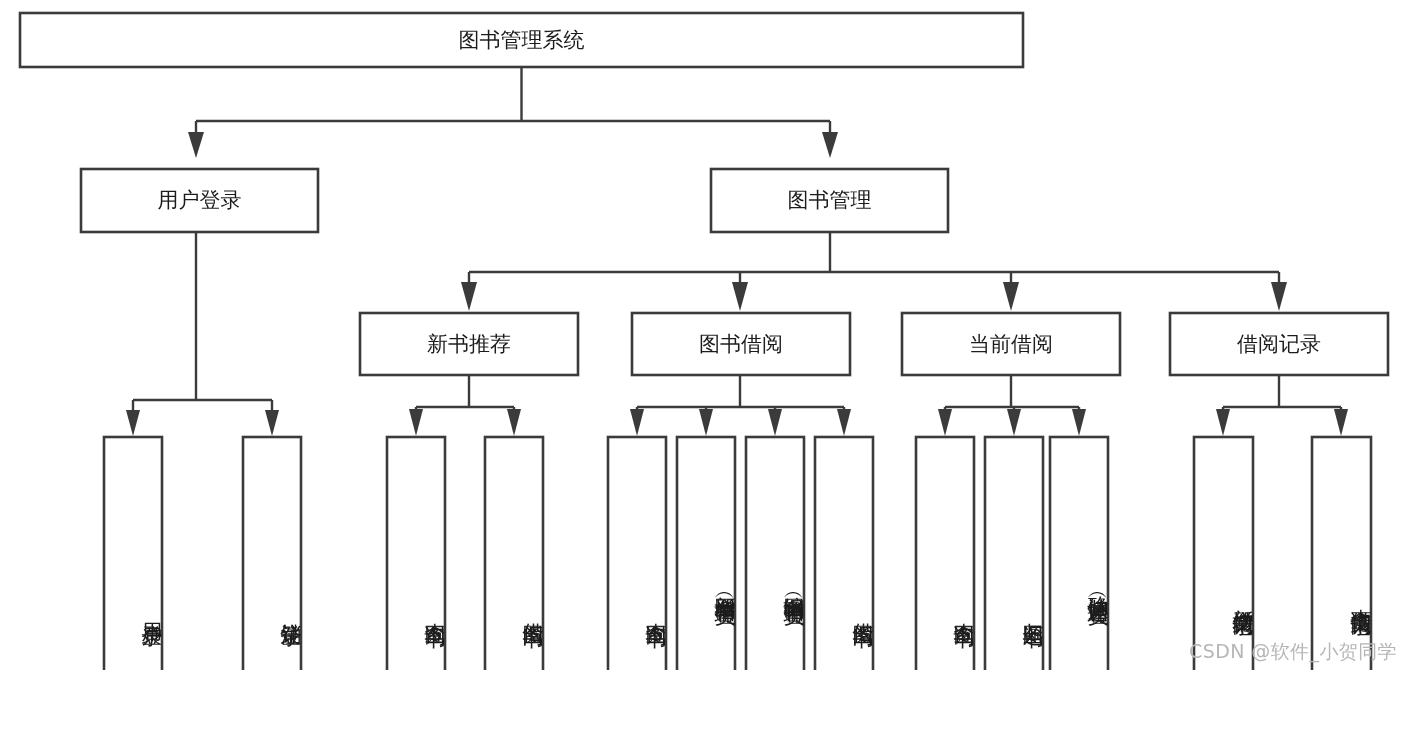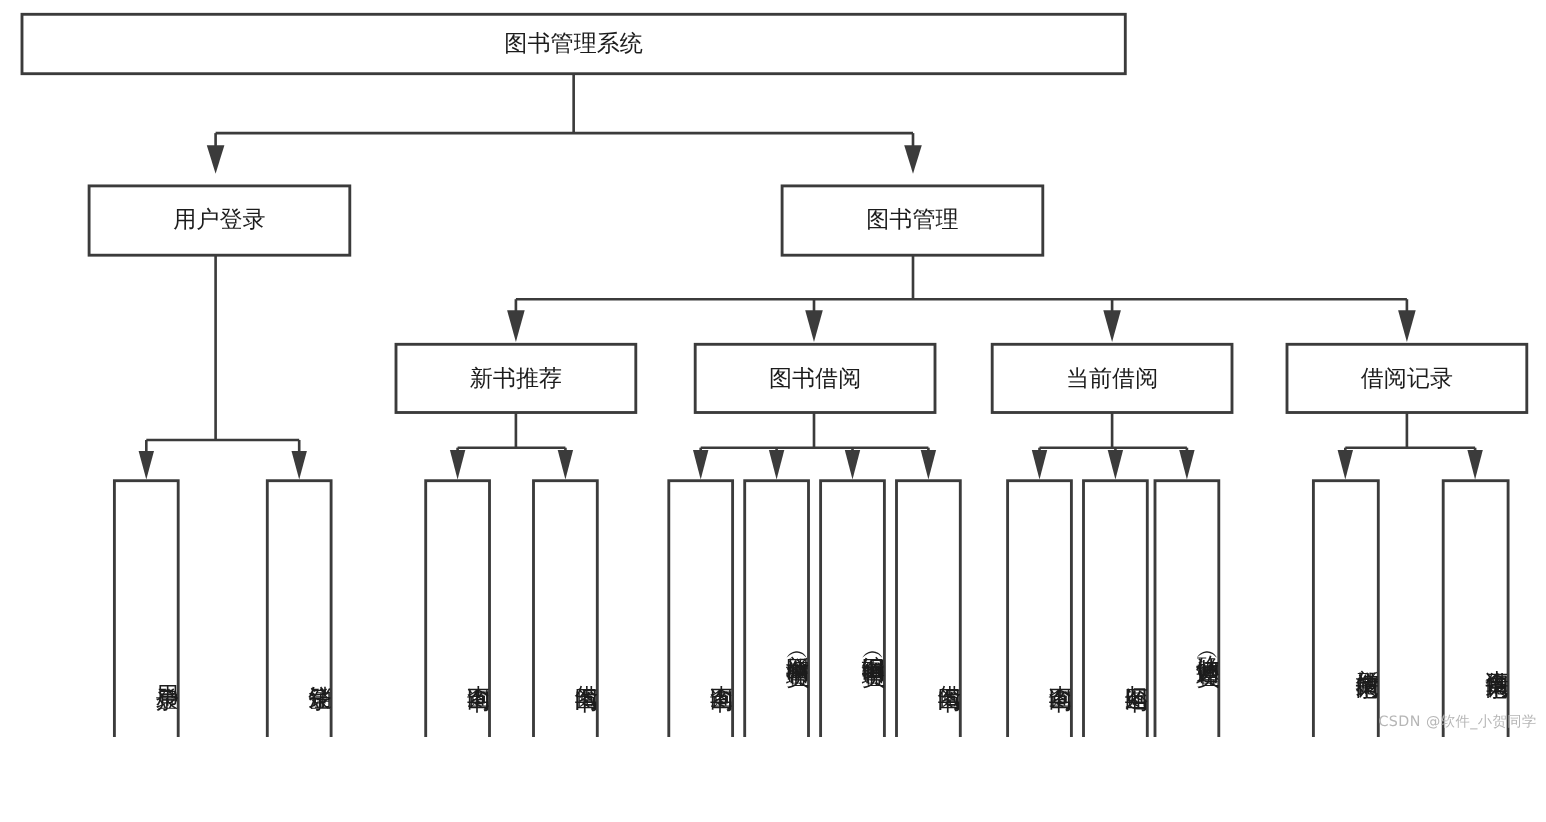--- a/index.html
+++ b/index.html
@@ -61,21 +61,21 @@
     pointer-events: none;
     display: flex;
     align-items: flex-start;
     justify-content: center;
   }
   .watermark {
     position: absolute;
     right: 8px;
     bottom: 5px;
     font-family: "DejaVu Sans", "Liberation Sans", sans-serif;
-    font-size: 13px;
+    font-size: 19px;
     color: #b6b6b6;
     white-space: nowrap;
     letter-spacing: 0.4px;
     margin-top: 20px;
   }
 </style>
 </head>
 <body>
 
 <div id="canvas">

